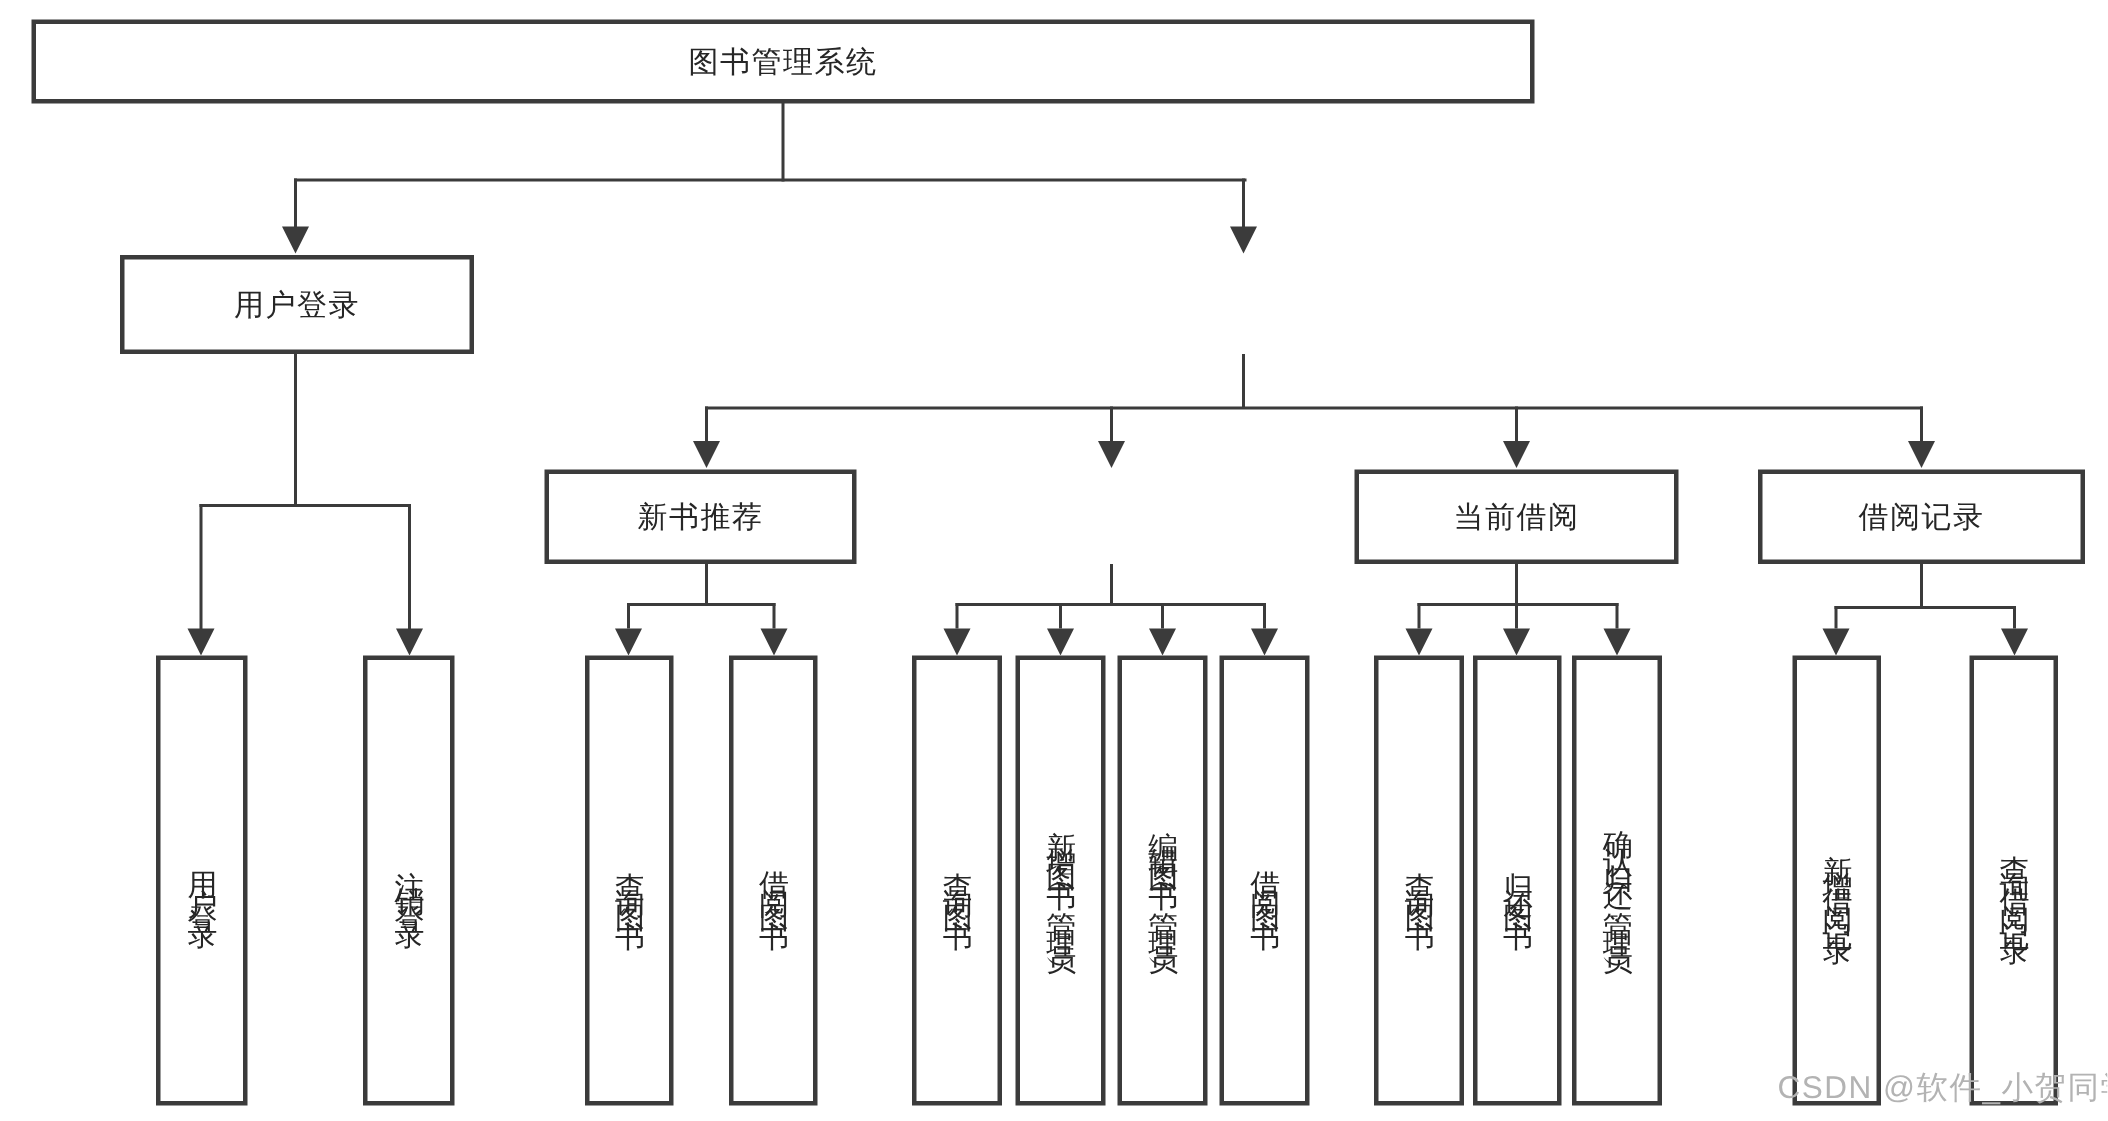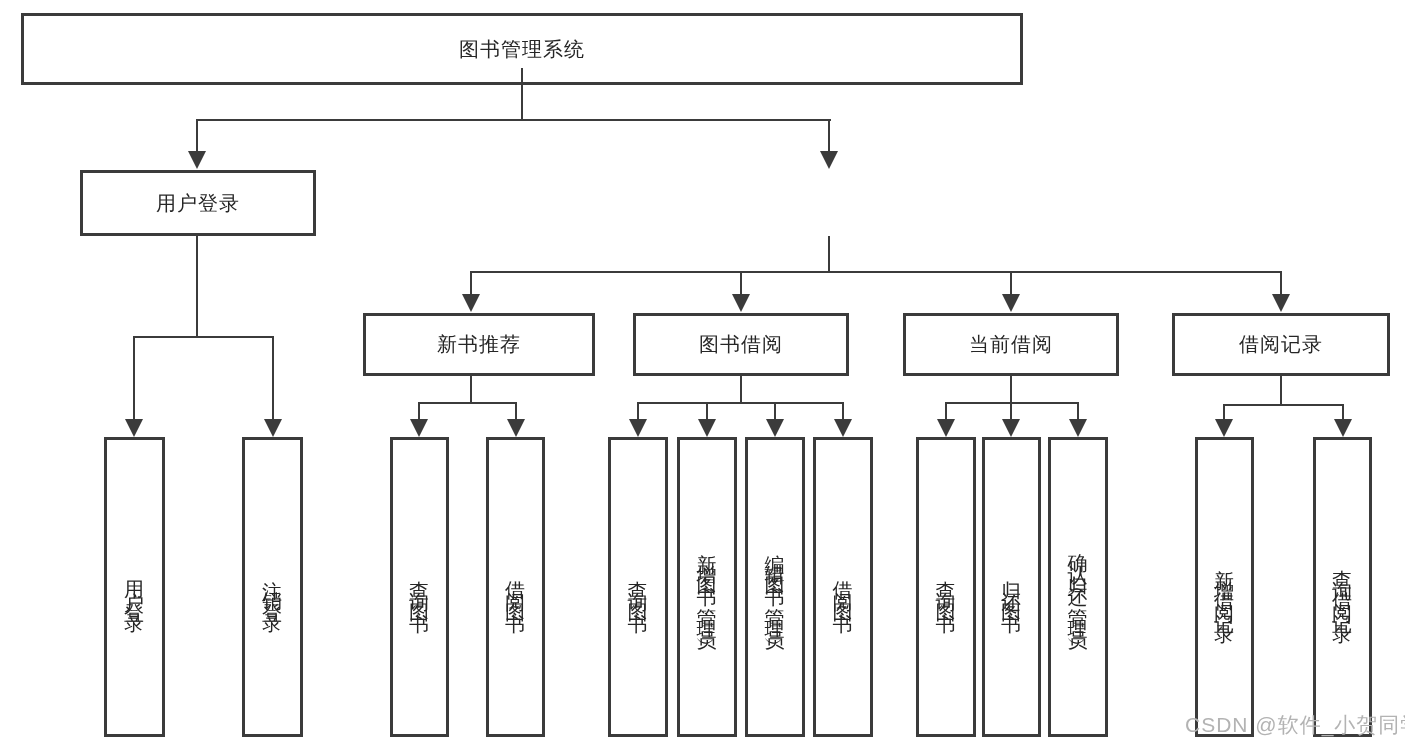--- a/index.html
+++ b/index.html
@@ -57,21 +57,21 @@
     letter-spacing: 1px;
     white-space: nowrap;
     z-index: 5;
   }
 </style>
 </head>
 <body>
 
 <div id="stage">
 
-  <div class="box hbox" style="left:21px; top:13px; width:1002px; height:72px;">
+  <div class="box hbox" style="left:21px; top:13px; width:1002px; height:56px;">
     <span>图书管理系统</span>
   </div>
 
   <div class="ln" style="left:521px; top:68px; width:2px; height:53px;"></div>
   <div class="ln" style="left:196px; top:119px; width:635px; height:2px;"></div>
   <div class="ln" style="left:196px; top:119px; width:2px; height:36px;"></div>
   <div class="arw" style="left:188px; top:151px;"></div>
   <div class="ln" style="left:828px; top:119px; width:2px; height:36px;"></div>
   <div class="arw" style="left:820px; top:151px;"></div>
 
@@ -90,25 +90,22 @@
   <div class="ln" style="left:470px; top:271px; width:812px; height:2px;"></div>
   <div class="ln" style="left:470px; top:271px; width:2px; height:26px;"></div>
   <div class="arw" style="left:462px; top:294px;"></div>
   <div class="ln" style="left:740px; top:271px; width:2px; height:26px;"></div>
   <div class="arw" style="left:732px; top:294px;"></div>
   <div class="ln" style="left:1010px; top:271px; width:2px; height:26px;"></div>
   <div class="arw" style="left:1002px; top:294px;"></div>
   <div class="ln" style="left:1280px; top:271px; width:2px; height:26px;"></div>
   <div class="arw" style="left:1272px; top:294px;"></div>
 
-  <div class="box hbox" style="left:363px; top:313px; width:232px; height:63px;">
+  <div class="box hbox" style="left:363px; top:313px; width:208px; height:63px;">
     <span>新书推荐</span>
-  </div>
-  <div class="box hbox" style="left:633px; top:313px; width:216px; height:63px;">
-    <span>图书借阅</span>
   </div>
   <div class="box hbox" style="left:1172px; top:313px; width:218px; height:63px;">
     <span>借阅记录</span>
   </div>
   <div class="box hbox" style="left:903px; top:313px; width:216px; height:63px;">
     <span>当前借阅</span>
   </div>
 
   <div class="ln" style="left:470px; top:376px; width:2px; height:28px;"></div>
   <div class="ln" style="left:418px; top:402px; width:99px; height:2px;"></div>

